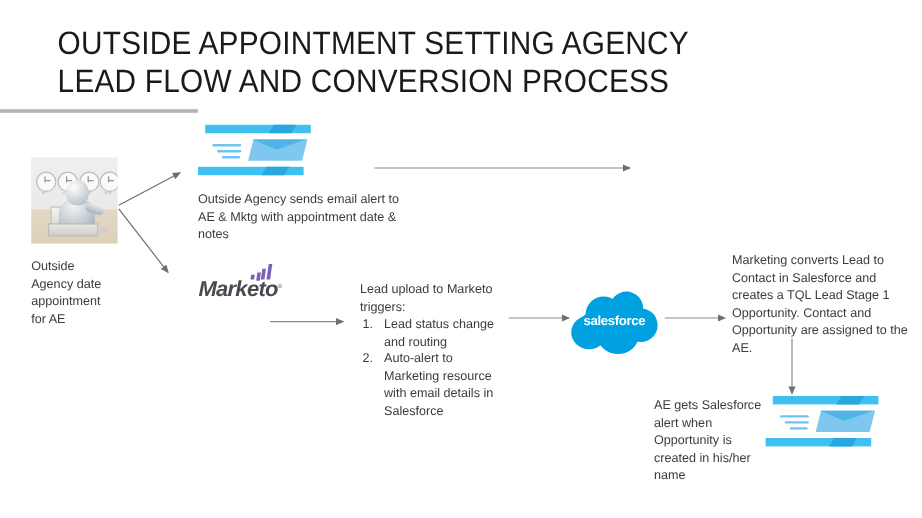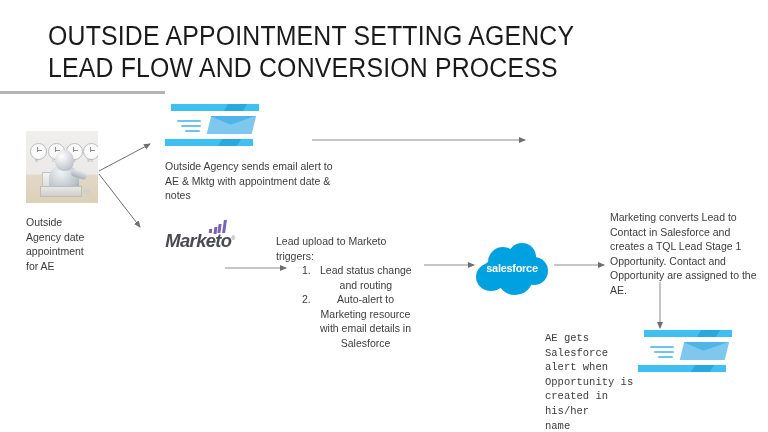--- a/index.html
+++ b/index.html
@@ -267,21 +267,21 @@
 
   
   .num-list {
     position: absolute;
     font-size: 10.5px;
     line-height: 14.6px;
     color: #3c3c3c;
   }
   .num-row { display: flex; }
   .num-idx { width: 28px; flex: 0 0 28px; padding-left: 10px; box-sizing: border-box; }
-  .num-txt { white-space: pre-line; text-align: center; }
+  .num-txt { white-space: pre-line; }
 </style>
 </head>
 <body>
 
 <div id="slide">
 
   <div class="title">OUTSIDE APPOINTMENT SETTING AGENCY
 LEAD FLOW AND CONVERSION PROCESS</div>
   <div class="title-rule"></div>
 
@@ -325,21 +325,21 @@
   <div class="marketo">
     <div class="marketo-word"><span>Marketo</span><span class="marketo-tm">®</span></div>
     <div class="mk-bars">
       <div class="mk-bar" style="left:0px;  height:4px;"></div>
       <div class="mk-bar" style="left:4.6px; height:6.5px;"></div>
       <div class="mk-bar" style="left:9.2px; height:9px;"></div>
       <div class="mk-bar" style="left:13.8px; height:13px;"></div>
     </div>
   </div>
 
-  <div class="tx" style="left:276px; top:234px; width:140px;">Lead upload to Marketo
+  <div class="tx" style="left:300px; top:234px; width:140px;">Lead upload to Marketo
 triggers:</div>
   <div class="num-list" style="left:292px; top:263px; width:155px;">
     <div class="num-row">
       <span class="num-idx">1.</span>
       <span class="num-txt">Lead status change
 and routing</span>
     </div>
     <div class="num-row">
       <span class="num-idx">2.</span>
       <span class="num-txt">Auto-alert to
@@ -360,21 +360,21 @@
   </div>
 
 
   <div class="tx" style="left:610px; top:190px; width:155px;margin-top:20px;">Marketing converts Lead to
 Contact in Salesforce and
 creates a TQL Lead Stage 1
 Opportunity. Contact and
 Opportunity are assigned to the
 AE.</div>
 
-  <div class="tx" style="left:545px; top:331px; width:92px;font-family:Liberation Mono, monospace;">AE gets Salesforce
+  <div class="tx" style="left:545px; top:331px; width:92px;">AE gets Salesforce
 alert when
 Opportunity is
 created in his/her
 name</div>
 
   <div class="env-wrap" style="left:638px; top:330px; width:100px; height:42px;">
     <div class="env-bar b1" style="left:6px; width:88px;"></div>
     <div class="env-bar b2" style="left:0px; width:88px;"></div>
     <div class="env-body" style="left:10px; top:8px; width:84px; height:26px;">
       <div class="env-shape"></div>

